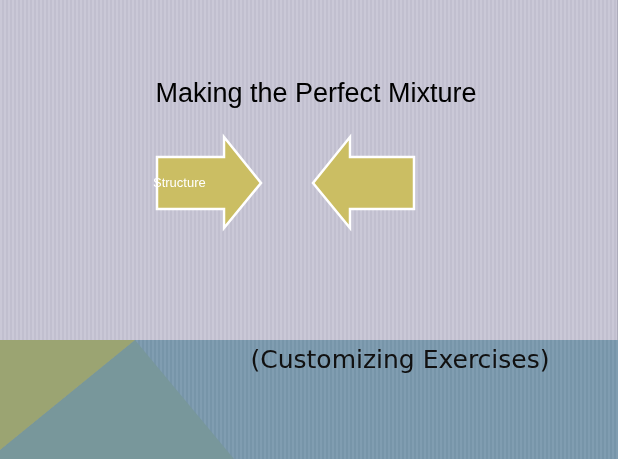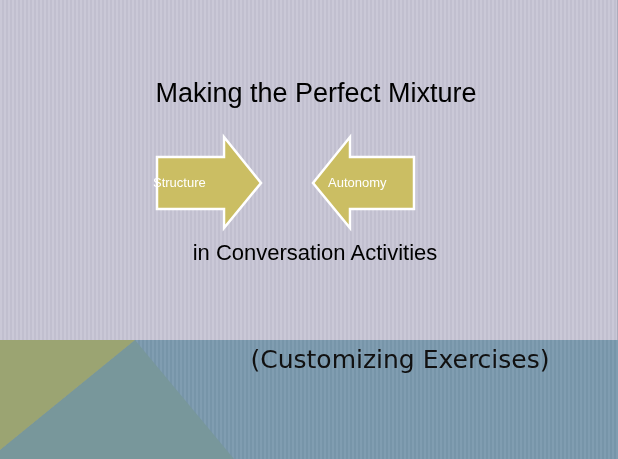--- a/index.html
+++ b/index.html
@@ -70,23 +70,21 @@
 
   <div class="title">Making the Perfect Mixture</div>
 
   <svg class="arrows-svg" viewBox="0 0 618 459">
     <polygon points="157,157 224,157 224,137 261,183 224,228 224,209 157,209" stroke="#ffffff" stroke-width="2.5" stroke-linejoin="miter" fill="#cbbe63"></polygon>
     <polygon points="313,183 350,137 350,157 414,157 414,209 350,209 350,228" stroke="#ffffff" stroke-width="2.5" stroke-linejoin="miter" fill="#cbbe63"></polygon>
   </svg>
 
   <div class="arrow-label structure">Structure</div>
 
-  <div class="arrow-label autonomy">Autonomy</div>
 
-  <div class="title" style="top:240px; font-size:22px; margin-left:12px;">in Conversation Activities</div>
 
   <div class="band">
     <svg class="band-svg" viewBox="0 0 618 119">
       <polygon points="135,0 234,119 0,119 0,110" fill="#78979b"></polygon>
       <polygon points="0,0 135,0 0,110" fill="#9ba472"></polygon>
     </svg>
     <div class="caption">(Customizing Exercises)</div>
   </div>
 
 </div>

